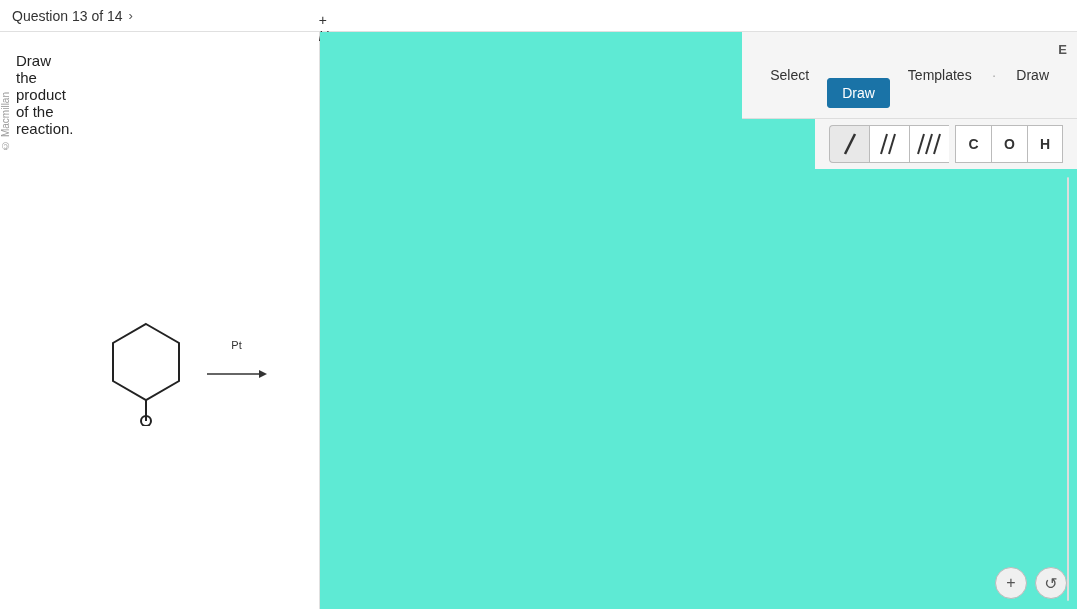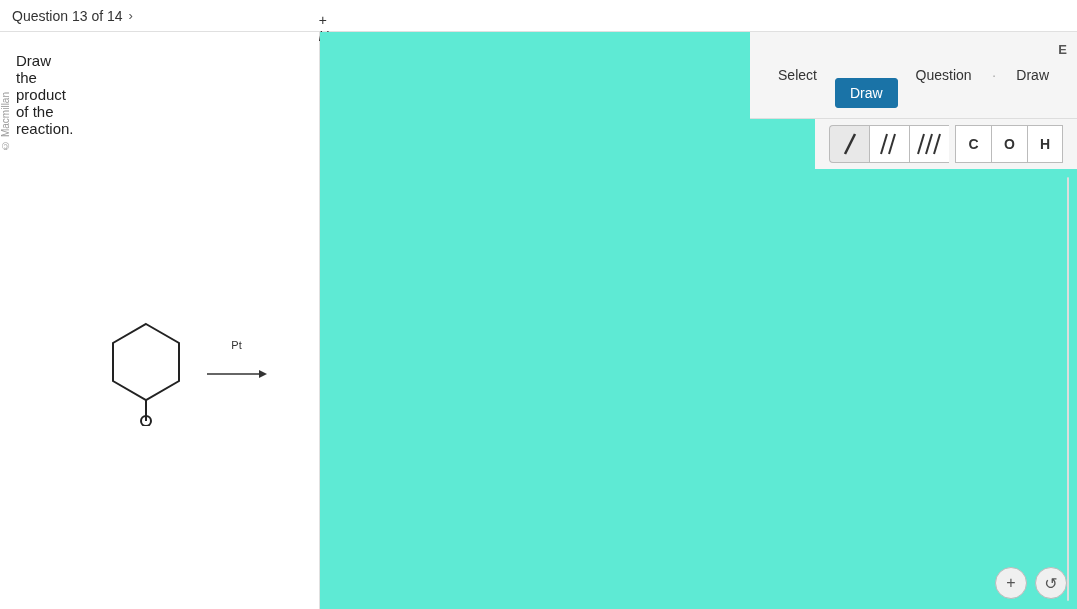--- a/index.html
+++ b/index.html
@@ -296,21 +296,21 @@
       <span>+ H₂</span>
     </div>
 
   </div>
 
   <div class="right-panel">
 
     <div class="toolbar">
       <button class="toolbar-btn text-only">Select</button>
       <button class="toolbar-btn active">Draw</button>
-      <button class="toolbar-btn text-only">Question</button>
+      <button class="toolbar-btn text-only">Templates</button>
       <span style="font-size:14px; color:#aaa; margin: 0 2px;">·</span>
       <button class="toolbar-btn text-only">Draw</button>
     </div>
 
     <div class="bond-toolbar">
       <div class="bond-btn-group">
         <div class="bond-btn">
 
           <svg width="18" height="24">
             <line x1="14" y1="2" x2="4" y2="22" stroke="#333" stroke-width="2.5"></line>

